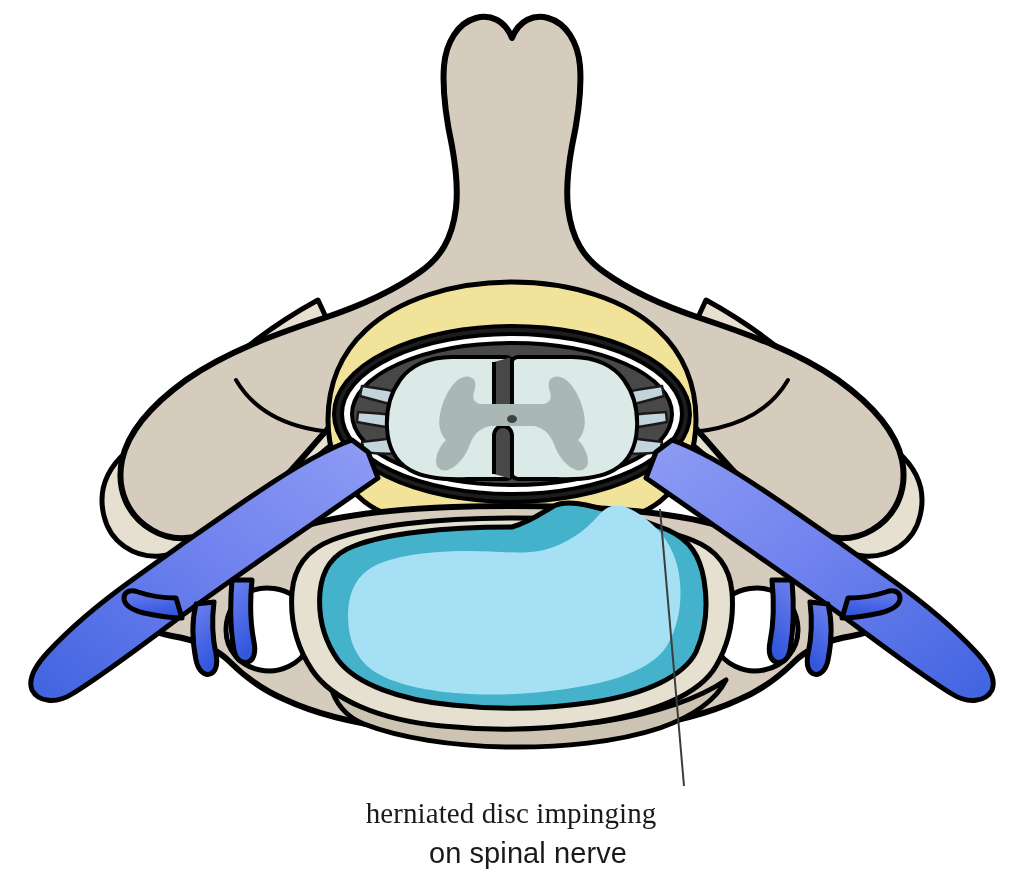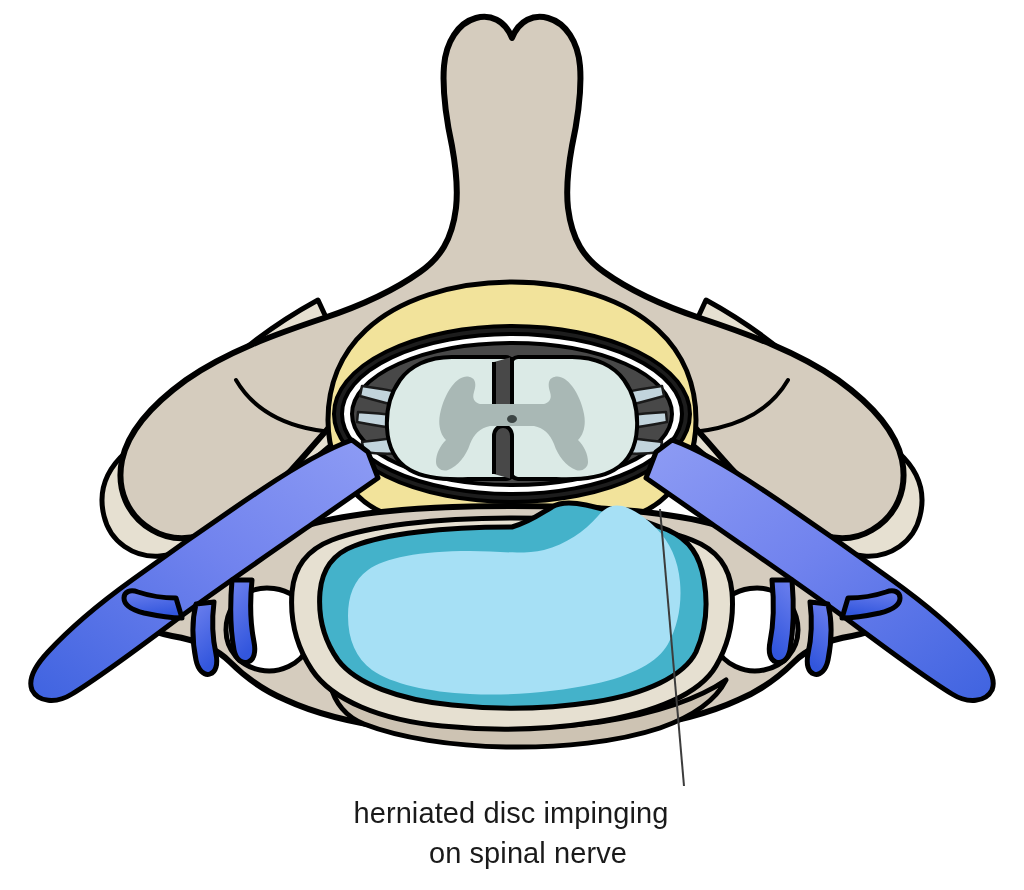--- a/index.html
+++ b/index.html
@@ -38,21 +38,21 @@
   }
   .caption-line {
     display: block;
     font-family: "Liberation Sans", sans-serif;
     font-size: 29px;
     line-height: 40px;
     color: #1a1a1a;
     letter-spacing: 0.1px;
     white-space: nowrap;
   }
-  .caption-indent-1 { transform: translateX(-1px); }
+  .caption-indent-1 { transform: translateX(-1px); font-family: Liberation Serif, serif; }
   .caption-indent-2 { transform: translateX(0px); margin-left: 32px; }
 </style>
 </head>
 <body>
 
 <div id="figure-root">
 
   <svg id="anatomy-svg" viewBox="0 0 1024 890" xmlns="http://www.w3.org/2000/svg">
     <defs>
       <linearGradient id="nerveGradLeft" x1="1" y1="0" x2="0" y2="1">

